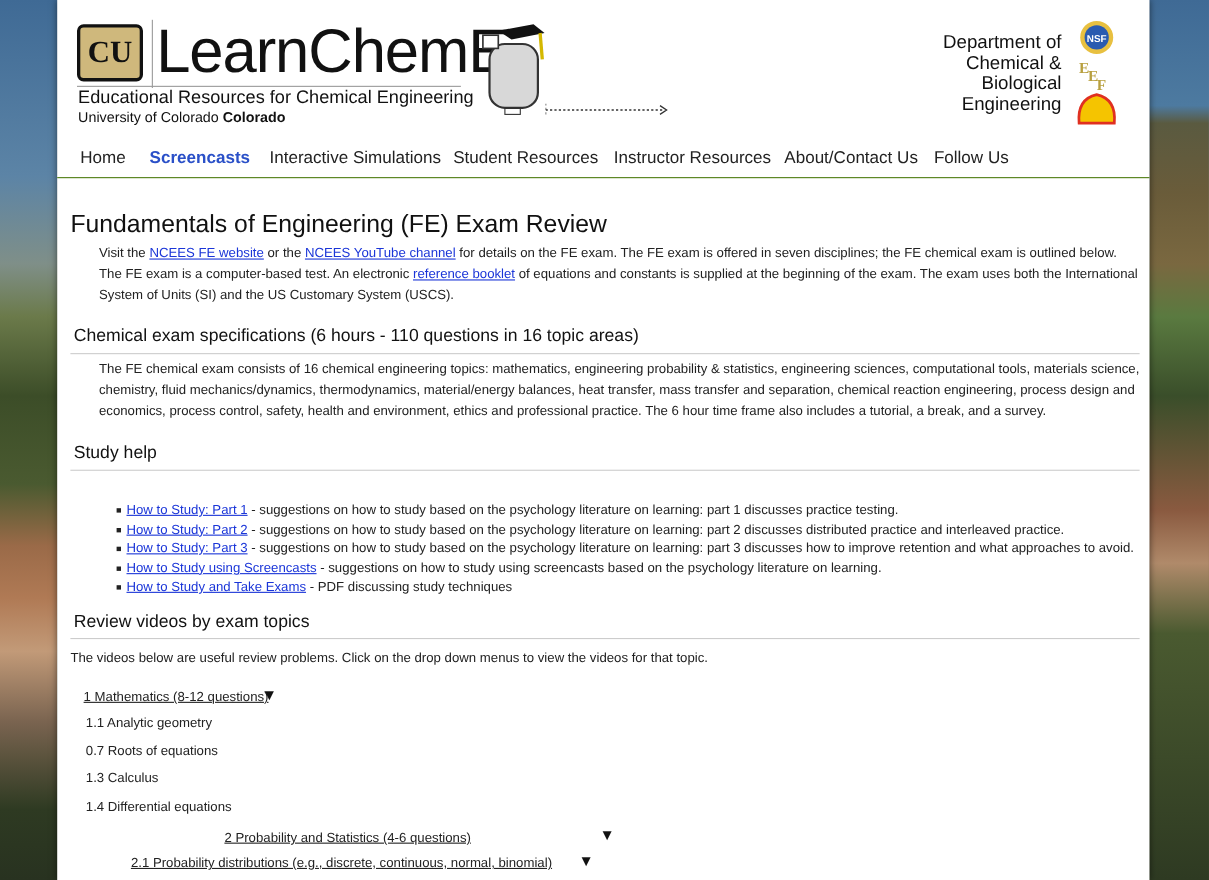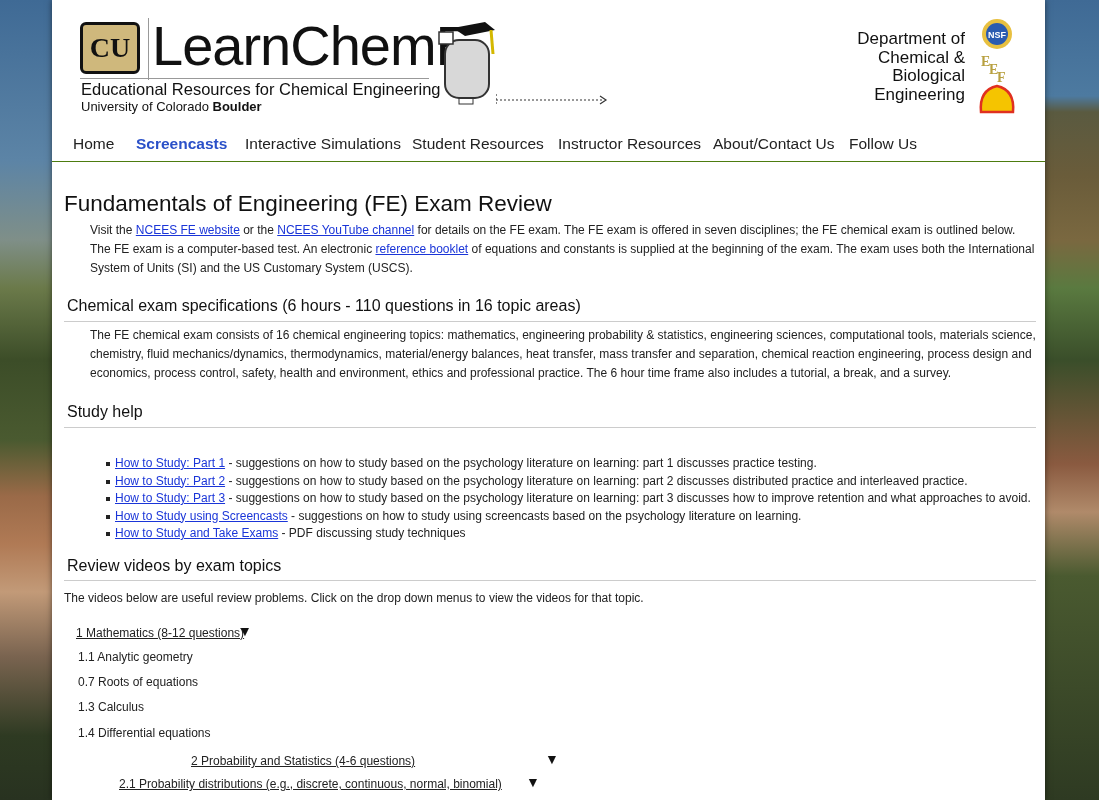--- a/index.html
+++ b/index.html
@@ -12,21 +12,21 @@
   .bg-left { left: 0; width: 52px;
     background: linear-gradient(180deg, #3f6a95 0%, #5c84a6 20%, #7f8f88 30%, #6b7a4a 36%, #3c4d28 45%, #4a5a30 55%, #9a6a48 62%, #b07a55 68%, #c29a78 74%, #7a6450 82%, #2e3a22 92%, #283220 100%); }
   .bg-right { right: 0; width: 54px;
     background: linear-gradient(180deg, #3f6a95 0%, #4d7aa0 12%, #5a5a40 14%, #6a5c3a 22%, #7a6840 30%, #5a7a40 36%, #3a4e2a 45%, #8a5a40 58%, #b08a6a 64%, #4a5a30 72%, #2e3a22 100%); }
   .page {
     position: absolute; left: 52px; top: 0; width: 993px; height: 800px;
     background: #fff; box-shadow: 0 0 6px rgba(0,0,0,0.5);
   }
   
   .header { position: relative; height: 125px; }
-  .logo-box { position: absolute; left: 28px; top: 18px; width: 350px; height: 100px; }
+  .logo-box { position: absolute; left: 18px; top: 18px; width: 350px; height: 100px; }
   .cu-logo { position: absolute; left: 0; top: 4px; width: 60px; height: 52px; background: #cfb87c; border: 3px solid #111; border-radius: 6px; box-sizing: border-box; display:flex; align-items:center; justify-content:center; font-weight: bold; font-size: 28px; color: #111; font-family: "Liberation Serif", serif; }
   .logo-divider { position: absolute; left: 68px; top: 0; width: 1px; height: 62px; background: #999; }
   .brand { position: absolute; left: 72px; top: -4px; font-size: 56px; line-height: 64px; color: #111; letter-spacing: -1px; }
   .brand-rule { position: absolute; left: 0; top: 60px; width: 349px; height: 1px; background: #999; }
   .tagline { position: absolute; left: 1px; top: 62px; font-size: 16.5px; color: #111; white-space: nowrap; }
   .uni { position: absolute; left: 1px; top: 81px; font-size: 13px; color: #111; white-space: nowrap; }
   .uni b { font-weight: bold; }
   .mascot { position: absolute; left: 383px; top: 18px; width: 66px; height: 90px; }
   .dotted-arrow { position: absolute; left: 444px; top: 94px; width: 112px; height: 12px; }
   .dept { position: absolute; right: 80px; top: 30px; text-align: right; font-size: 17px; line-height: 18.5px; color: #111; }
@@ -56,21 +56,21 @@
 <div class="bg-right"></div>
 
 <div class="page">
   <div class="header">
     <div class="logo-box">
       <div class="cu-logo">CU</div>
       <div class="logo-divider"></div>
       <div class="brand">LearnChemE</div>
       <div class="brand-rule"></div>
       <div class="tagline">Educational Resources for Chemical Engineering</div>
-      <div class="uni"><span>University of Colorado </span><b>Boulder</b></div>
+      <div class="uni"><span>University of Colorado </span><b>Colorado</b></div>
     </div>
     <svg class="mascot" viewBox="0 0 66 90">
       <rect x="10" y="22" width="44" height="58" rx="14" fill="#d8d8d8" stroke="#333" stroke-width="2"></rect>
       <polygon points="18,10 50,4 60,12 30,18" fill="#111"></polygon>
       <line x1="56" y1="12" x2="58" y2="36" stroke="#d4b800" stroke-width="3"></line>
       <rect x="4" y="14" width="14" height="12" fill="#fff" stroke="#333" stroke-width="1.5"></rect>
       <rect x="24" y="80" width="14" height="6" fill="none" stroke="#333" stroke-width="1"></rect>
     </svg>
     <svg class="dotted-arrow" viewBox="0 0 112 12">
       <line x1="0" y1="6" x2="108" y2="6" stroke="#333" stroke-width="1.2" stroke-dasharray="2,2"></line>
@@ -135,18 +135,18 @@
     <div class="hr" style="top:418px"></div>
     <div class="topic" style="left:0; top:429px">The videos below are useful review problems. Click on the drop down menus to view the videos for that topic.</div>
 
     <span class="topic link" style="left:12px; top:464px">1 Mathematics (8-12 questions)</span>
     <span class="tri" style="left:174px; top:461px">▼</span>
     <div class="topic" style="left:14px; top:488px">1.1 Analytic geometry</div>
     <div class="topic" style="left:14px; top:513px">0.7 Roots of equations</div>
     <div class="topic" style="left:14px; top:538px">1.3 Calculus</div>
     <div class="topic" style="left:14px; top:564px">1.4 Differential equations</div>
 
-    <span class="topic link" style="left:127px; top:592px">2 Probability and Statistics (4-6 questions)</span>
+    <span class="topic link" style="left:140px; top:592px">2 Probability and Statistics (4-6 questions)</span>
     <span class="tri" style="left:481px; top:589px">▼</span>
     <span class="topic link" style="left:55px; top:615px">2.1 Probability distributions (e.g., discrete, continuous, normal, binomial)</span>
     <span class="tri" style="left:462px; top:612px">▼</span>
   </div>
 </div>
 
 </body></html>

